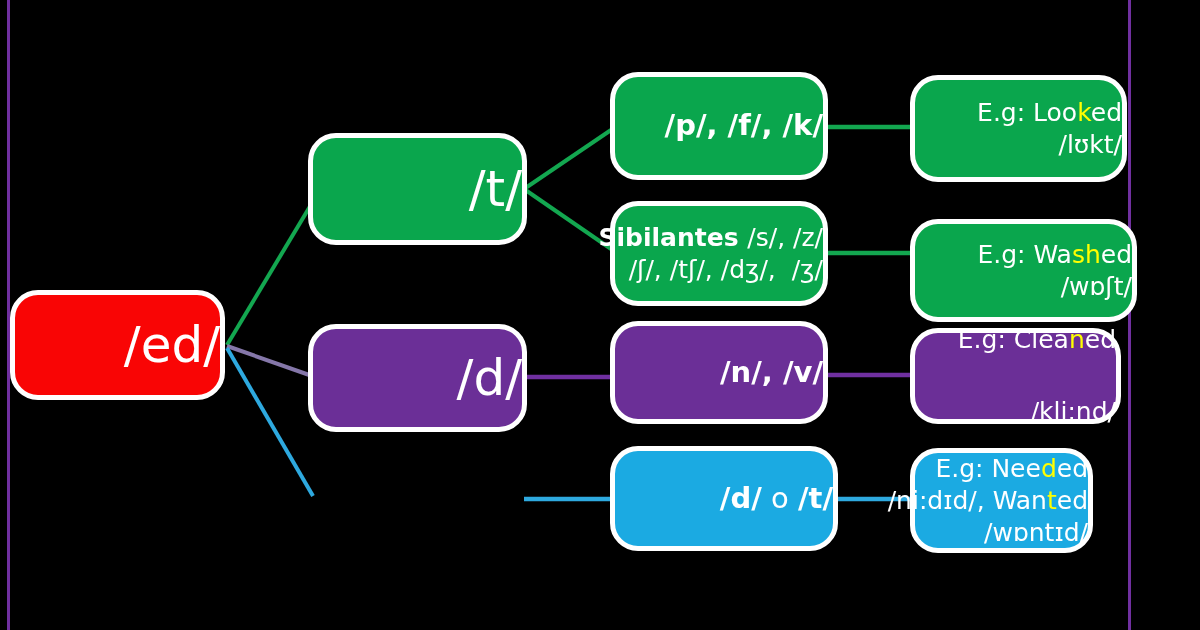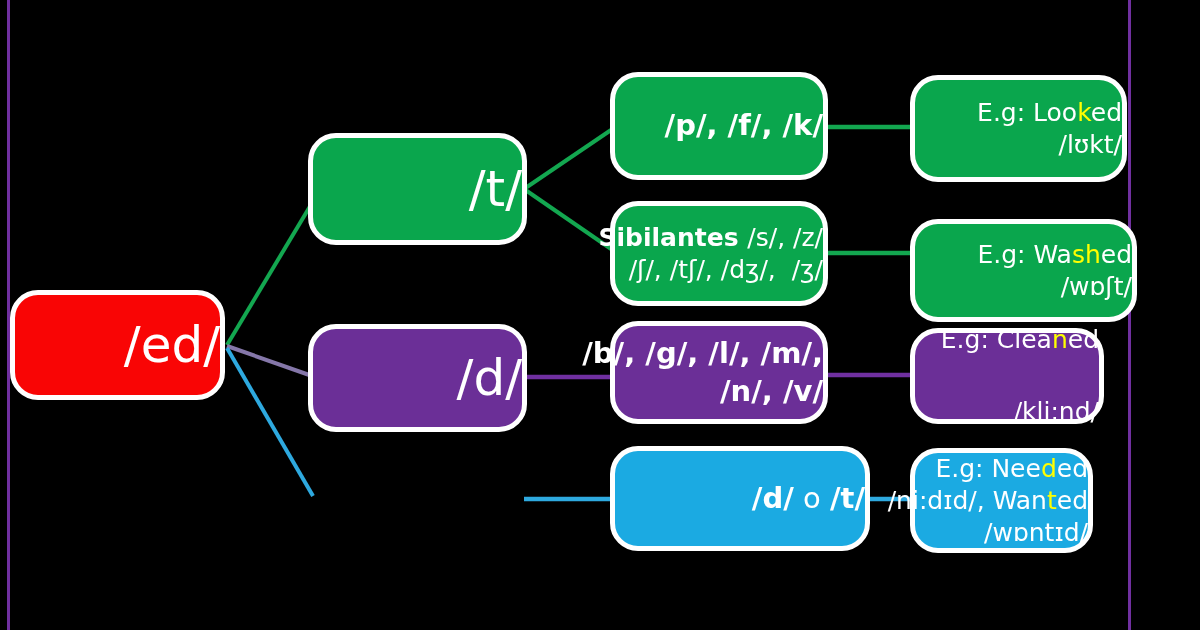--- a/index.html
+++ b/index.html
@@ -71,36 +71,35 @@
   </div>
 
   <div class="node green mid" style="left:610px; top:72px; width:218px; height:108px;">
       <div class="line"><span class="bold">/p/, /f/, /k/</span></div>
     </div>
   <div class="node green small" style="left:610px; top:201px; width:218px; height:105px;">
       <div class="line"><span class="bold">Sibilantes </span><span>/s/, /z/</span></div>
       <div class="line"><span>/ʃ/, /tʃ/, /dʒ/,  /ʒ/</span></div>
     </div>
   <div class="node purple mid" style="left:610px; top:321px; width:218px; height:103px;">
-      <div class="line"><span class="bold">/b/, /g/, /l/, /m/,</span></div>
       <div class="line"><span class="bold">/n/, /v/</span></div>
     </div>
-  <div class="node blue mid" style="left:610px; top:446px; width:260px; height:105px;">
+  <div class="node blue mid" style="left:610px; top:446px; width:228px; height:105px;">
       <div class="line"><span class="bold">/d/</span><span> o </span><span class="bold">/t/</span></div>
     </div>
 
   <div class="node green small" style="left:910px; top:75px; width:217px; height:107px;">
       <div class="line"><span>E.g: Loo</span><span style="color: rgb(255, 255, 0);">k</span><span>ed</span></div>
       <div class="line"><span>/lʊkt/</span></div>
     </div>
   <div class="node green small" style="left:910px; top:203px; width:227px; height:103px;margin-top:16px;">
       <div class="line"><span>E.g: Wa</span><span style="color: rgb(255, 255, 0);">sh</span><span>ed</span></div>
       <div class="line"><span>/wɒʃt/</span></div>
     </div>
-  <div class="node purple small" style="left:910px; top:328px; width:194px; height:96px;gap:40px;">
+  <div class="node purple small" style="left:910px; top:328px; width:211px; height:96px;gap:40px;">
       <div class="line"><span>E.g: Clea</span><span style="color: rgb(255, 255, 0);">n</span><span>ed</span></div>
       <div class="line"><span>/kli:nd/</span></div>
     </div>
   <div class="node blue small" style="left:910px; top:448px; width:183px; height:105px;">
       <div class="line"><span>E.g: Nee</span><span style="color: rgb(255, 255, 0);">d</span><span>ed</span></div>
       <div class="line"><span>/ni:dɪd/, Wan</span><span style="color: rgb(255, 255, 0);">t</span><span>ed</span></div>
       <div class="line"><span>/wɒntɪd/</span></div>
     </div>
 
 </div>

